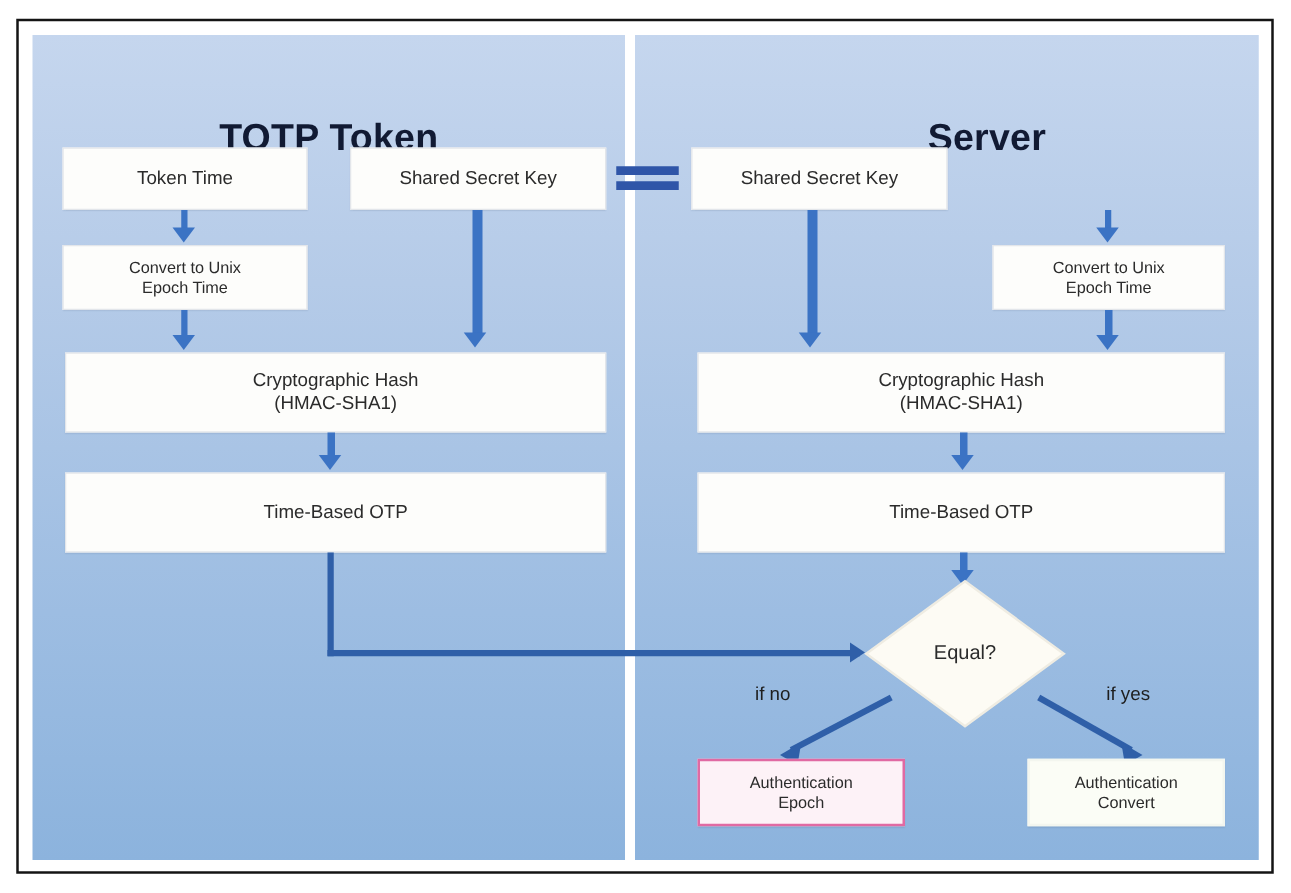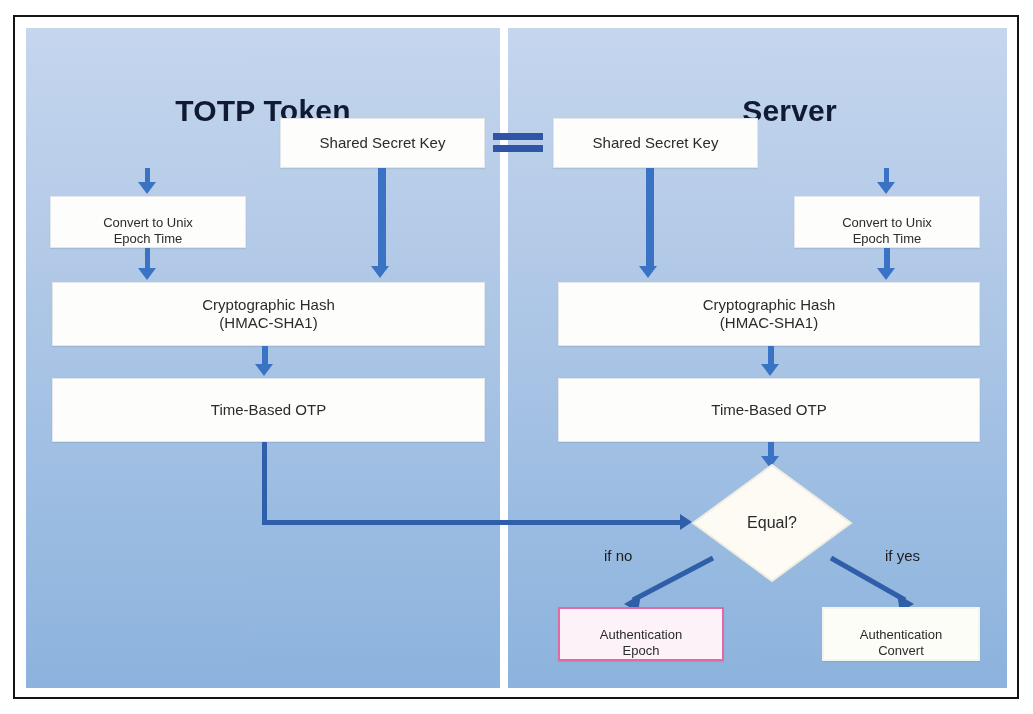--- a/index.html
+++ b/index.html
@@ -53,21 +53,21 @@
     box-sizing:border-box;
     display:flex;
     align-items:center;
     justify-content:center;
     text-align:center;
     color:#2b2b2b;
     font-size:15px;
     line-height:1.22;
     box-shadow:0 1px 1px rgba(40,60,90,0.10);
   }
-  .box.small{font-size:13px;justify-content:flex-end;}
+  .box.small{font-size:13px;}
   .box.denied{
     background:#fdf2f7;
     border:2px solid #e06aa3;
   }
   .box.allowed{
     background:#fbfdf6;
     border:2px solid #f3f6ef;
   }
 
   
@@ -143,20 +143,23 @@
   <div id="frame"></div>
 
   <div id="panel-left" class="panel">
     <div class="panel-title" style="top:26px;">TOTP Token</div>
   </div>
 
   <div id="panel-right" class="panel">
     <div class="panel-title" style="top:26px;padding-left:32px;">Server</div>
   </div>
 
+  <div class="box" style="left:50px;top:118px;width:196px;height:50px;">
+    <span>Token Time</span>
+  </div>
 
   <div class="vline" style="left:145px;top:168px;width:5px;height:16px;"></div>
   <div class="arrowhead down" style="left:138px;top:182px;"></div>
 
   <div class="box small" style="left:50px;top:196px;width:196px;height:52px;flex-direction:column;">
     <span>Convert to Unix</span>
     <span>Epoch Time</span>
   </div>
 
   <div class="vline" style="left:145px;top:248px;width:5px;height:22px;"></div>

